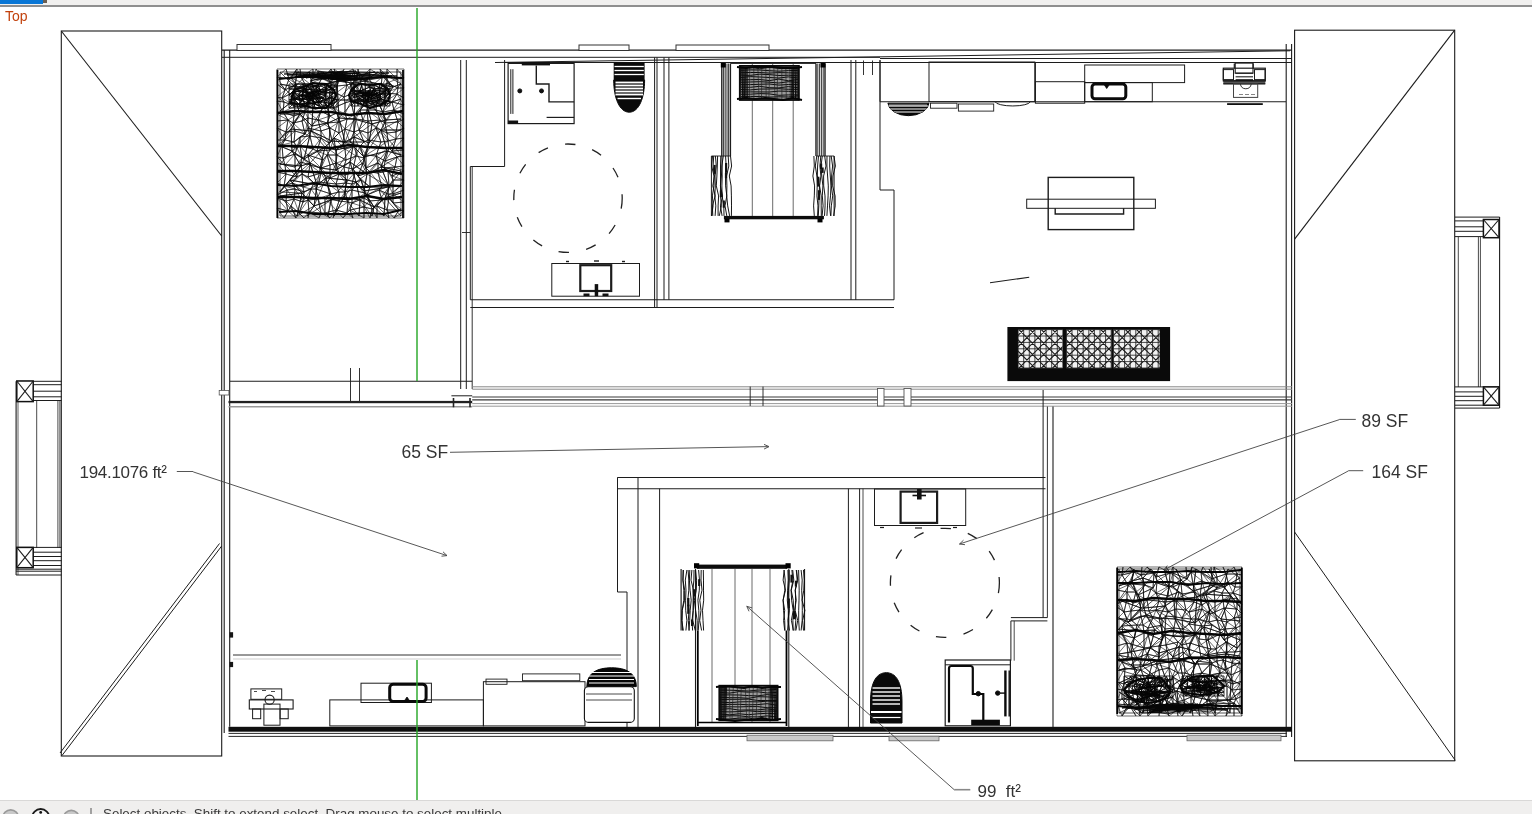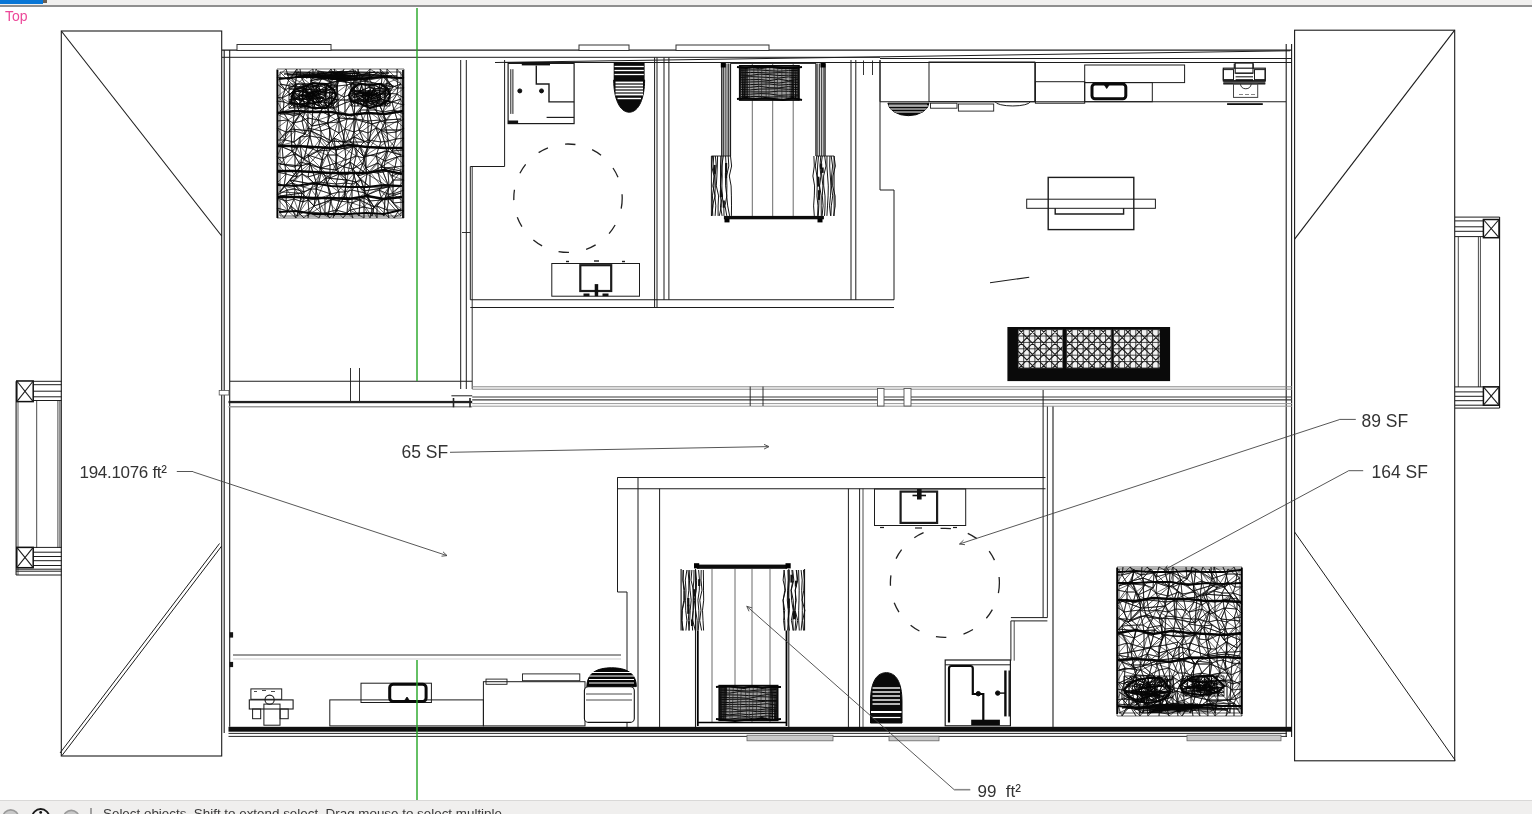--- a/index.html
+++ b/index.html
@@ -1,19 +1,19 @@
 <!DOCTYPE html>
 <html><head>
 <meta charset="utf-8">
 <style>
 html,body{margin:0;padding:0;width:1532px;height:814px;overflow:hidden;background:#fff;font-family:"Liberation Sans",sans-serif;}
 #topbar{position:absolute;left:0;top:0;width:1532px;height:7px;background:#f1f0ef;border-bottom:2px solid #8f8f8f;box-sizing:border-box;}
 #tab{position:absolute;left:0;top:0;width:43px;height:4px;background:#0a77d6;}
 #tabn{position:absolute;left:43px;top:0;width:4px;height:3px;background:#6b5f52;}
-#toplabel{position:absolute;left:5px;top:8px;font-size:14px;color:#ec4899;}
+#toplabel{position:absolute;left:5px;top:8px;font-size:14px;color:#c2410c;}
 #statusbar{position:absolute;left:0;top:800px;width:1532px;height:14px;background:#f0efee;border-top:1px solid #d9d8d7;box-sizing:border-box;}
 #statustext{position:absolute;left:103px;top:806px;font-size:13.4px;color:#3a3a3a;white-space:nowrap;}
 svg{position:absolute;left:0;top:0;}
 </style>
 </head>
 <body>
 
 <div id="topbar">
     <div id="tab"></div>
     <div id="tabn"></div>

